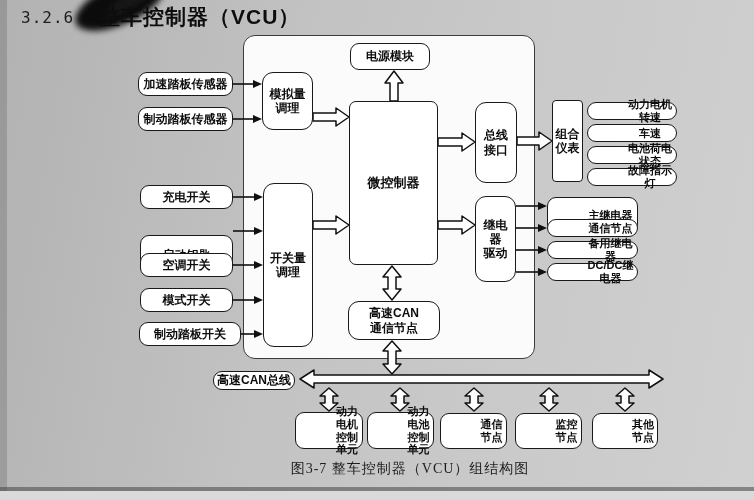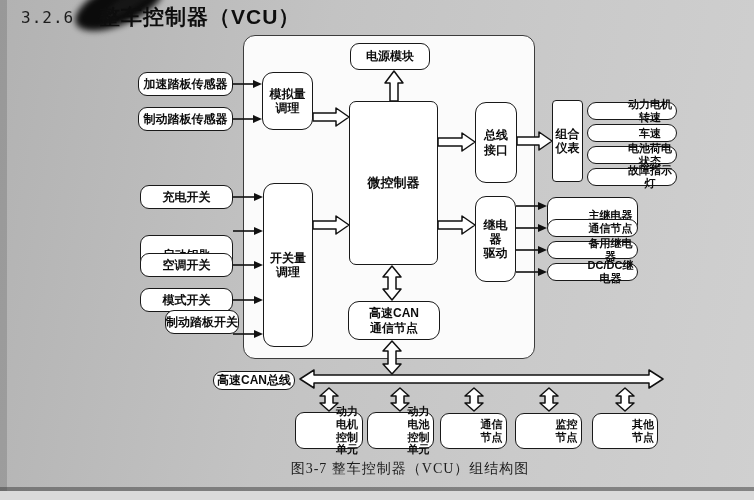--- a/index.html
+++ b/index.html
@@ -27,21 +27,21 @@
     background:#fff;border:1.5px solid #191919;border-radius:9px;color:#0c0c0c;
     font-weight:700;font-size:12px;line-height:1.18;white-space:pre-line;box-sizing:border-box;}
   .sm{font-size:11px;padding-left:36px;}
   
   [data-name="node-accel-pedal-sensor"]{left:138px;top:72px;width:95px;height:24px;}
   [data-name="node-brake-pedal-sensor"]{left:138px;top:107px;width:95px;height:24px;}
   [data-name="node-charge-switch"]{left:140px;top:185px;width:93px;height:24px;}
   [data-name="node-start-key"]{left:140px;top:219px;width:93px;height:40px;margin-top:16px;}
   [data-name="node-ac-switch"]{left:140px;top:253px;width:93px;height:24px;}
   [data-name="node-mode-switch"]{left:140px;top:288px;width:93px;height:24px;}
-  [data-name="node-brake-pedal-switch"]{left:139px;top:310px;width:74px;height:24px;margin-left:26px;}
+  [data-name="node-brake-pedal-switch"]{left:139px;top:322px;width:102px;height:24px;}
   
   [data-name="node-power-module"]{left:350px;top:43px;width:80px;height:27px;}
   [data-name="node-analog-conditioning"]{left:262px;top:72px;width:51px;height:58px;border-radius:11px;}
   [data-name="node-switch-conditioning"]{left:263px;top:183px;width:50px;height:164px;border-radius:11px;}
   [data-name="node-mcu"]{left:349px;top:101px;width:89px;height:164px;border-radius:7px;font-size:13px;}
   [data-name="node-bus-interface"]{left:475px;top:102px;width:42px;height:81px;border-radius:11px;}
   [data-name="node-relay-driver"]{left:475px;top:196px;width:41px;height:86px;border-radius:11px;}
   [data-name="node-can-interface"]{left:348px;top:301px;width:92px;height:39px;border-radius:11px;}
   
   [data-name="node-instrument-cluster"]{left:552px;top:100px;width:31px;height:82px;border-radius:4px;}

